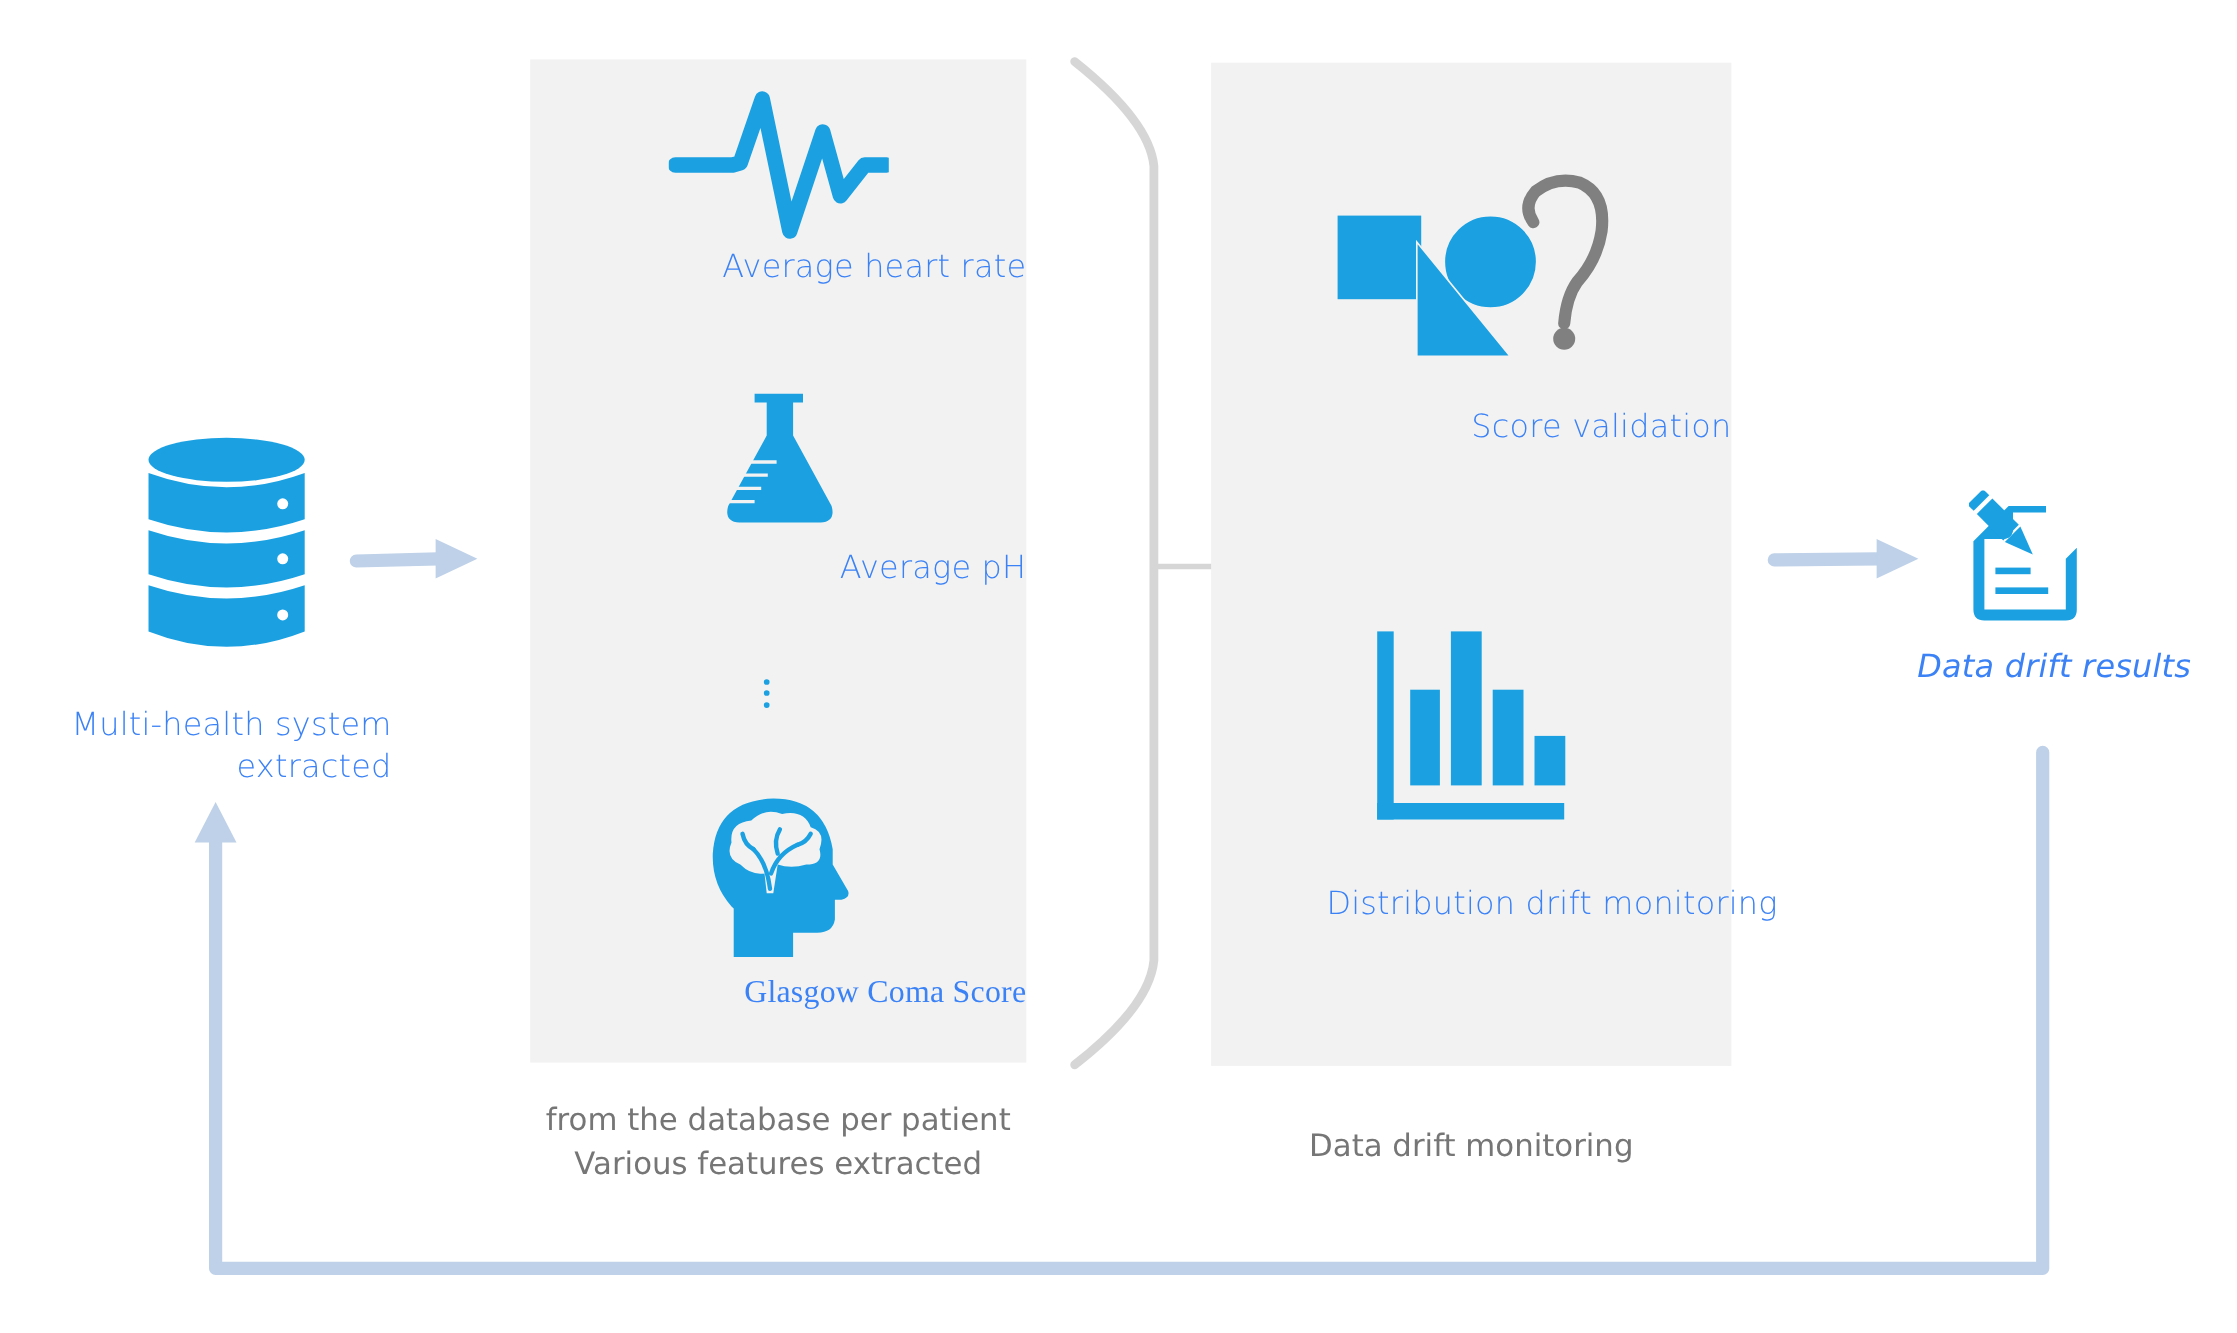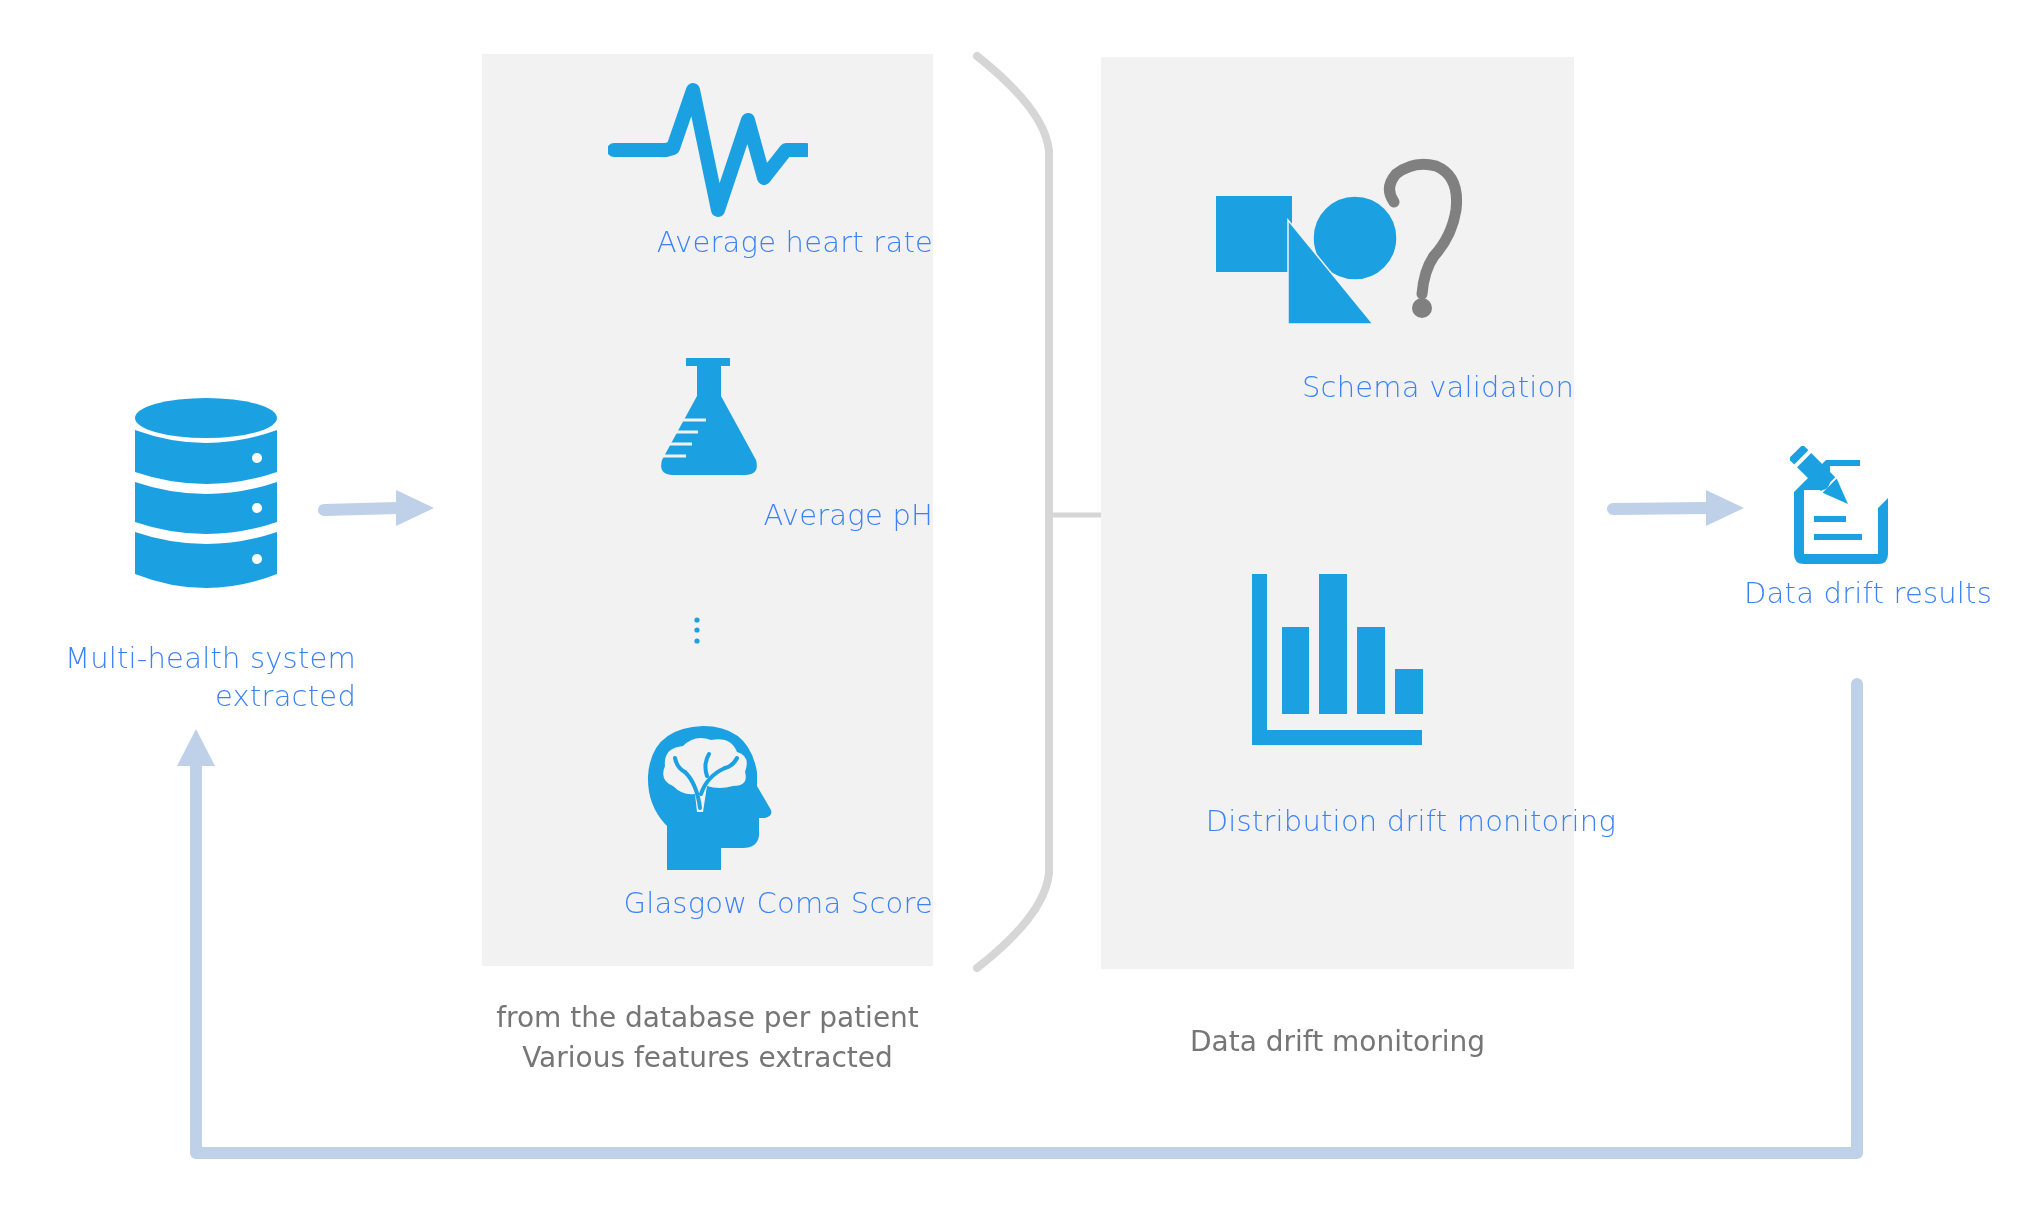--- a/index.html
+++ b/index.html
@@ -87,37 +87,37 @@
   <path fill="#1ba1e2" d="M20,100 Q2,80 3,52 Q6,4 58,2 Q104,2 112,48 L112,62 L126,86 Q128,92 120,94 L114,94 L114,112 Q112,124 98,124 L76,124 L76,146 L22,146 L22,102 Z"></path>
   <path fill="#f2f2f2" d="M28,62 Q14,56 20,42 Q18,24 38,22 Q50,10 66,16 Q86,12 92,28 Q106,32 100,48 Q104,62 88,62 Q74,66 62,62 L58,88 L52,88 L50,70 Q38,72 28,62 Z"></path>
   <g fill="none" stroke="#1ba1e2" stroke-width="4" stroke-linecap="round">
     <path d="M55,84 Q52,60 40,48"></path>
     <path d="M56,70 Q62,52 80,44"></path>
     <path d="M40,48 Q32,44 30,34"></path>
     <path d="M62,52 Q58,40 64,30"></path>
     <path d="M80,44 Q88,42 92,34"></path>
   </g>
 </svg>
-<div class="label" style="left:482px;top:886px;width:451px;">Glasgow Coma Score</div>
+<div class="label" style="left:482px;top:886px;width:451px;font-family:Liberation Serif, serif;">Glasgow Coma Score</div>
 
 <div class="caption" style="left:432px;top:998px;width:551px;">
   <div>from the database per patient</div>
   <div>Various features extracted</div>
 </div>
 
 <div class="panel" style="left:1101px;top:57px;width:473px;height:912px;"></div>
 
 <svg class="abs" style="left:1214px;top:158px;" width="250" height="170" viewBox="0 0 250 170">
   <rect x="2" y="38" width="76" height="76" fill="#1ba1e2"></rect>
   <circle cx="141" cy="80" r="42" fill="#1ba1e2" stroke="#f2f2f2" stroke-width="1.5"></circle>
   <polygon points="74,62 74,166 159,166" fill="#1ba1e2" stroke="#f2f2f2" stroke-width="1.5"></polygon>
   <path d="M180,44 Q170,30 182,16 Q200,2 222,8 Q246,18 242,52 Q238,78 220,98 Q210,112 208,136" fill="none" stroke="#808080" stroke-width="11" stroke-linecap="round"></path>
   <circle cx="208" cy="150" r="10" fill="#808080"></circle>
 </svg>
-<div class="label" style="left:1101px;top:370px;width:473px;">Schema validation</div>
+<div class="label" style="left:1101px;top:370px;width:473px;">Score validation</div>
 
 <svg class="abs" style="left:1250px;top:572px;" width="176" height="176" viewBox="0 0 176 176">
   <g fill="#1ba1e2">
     <rect x="2" y="2" width="15" height="171"></rect>
     <rect x="2" y="158" width="170" height="15"></rect>
     <rect x="32" y="55" width="27" height="87"></rect>
     <rect x="69" y="2" width="28" height="140"></rect>
     <rect x="107" y="55" width="28" height="87"></rect>
     <rect x="145" y="97" width="28" height="45"></rect>
   </g>
@@ -130,13 +130,13 @@
   <path d="M14,118 Q4,118 4,108 L4,46 L36,14 L70,14 L70,20 L40,20 L40,34 Q40,44 30,44 L14,44 L14,108 L88,108 L88,62 L98,52 L98,108 Q98,118 88,118 Z" fill="#1ba1e2"></path>
   <path d="M30,44 L14,44 L40,18 L40,34 Q40,44 30,44 Z" fill="#1ba1e2"></path>
   <rect x="24" y="70" width="32" height="6" fill="#1ba1e2"></rect>
   <rect x="24" y="88" width="48" height="6" fill="#1ba1e2"></rect>
   <g transform="translate(58,58) rotate(-45)">
     <polygon points="0,0 -10,-26 10,-26" fill="#1ba1e2"></polygon>
     <rect x="-10" y="-62" width="20" height="34" fill="#1ba1e2"></rect>
     <rect x="-10" y="-74" width="20" height="8" fill="#1ba1e2"></rect>
   </g>
 </svg>
-<div class="label" style="left:1692px;top:576px;width:300px;">Data drift results</div>
+<div class="label" style="left:1692px;top:588px;width:300px;font-style:italic;">Data drift results</div>
 
 </body></html>

